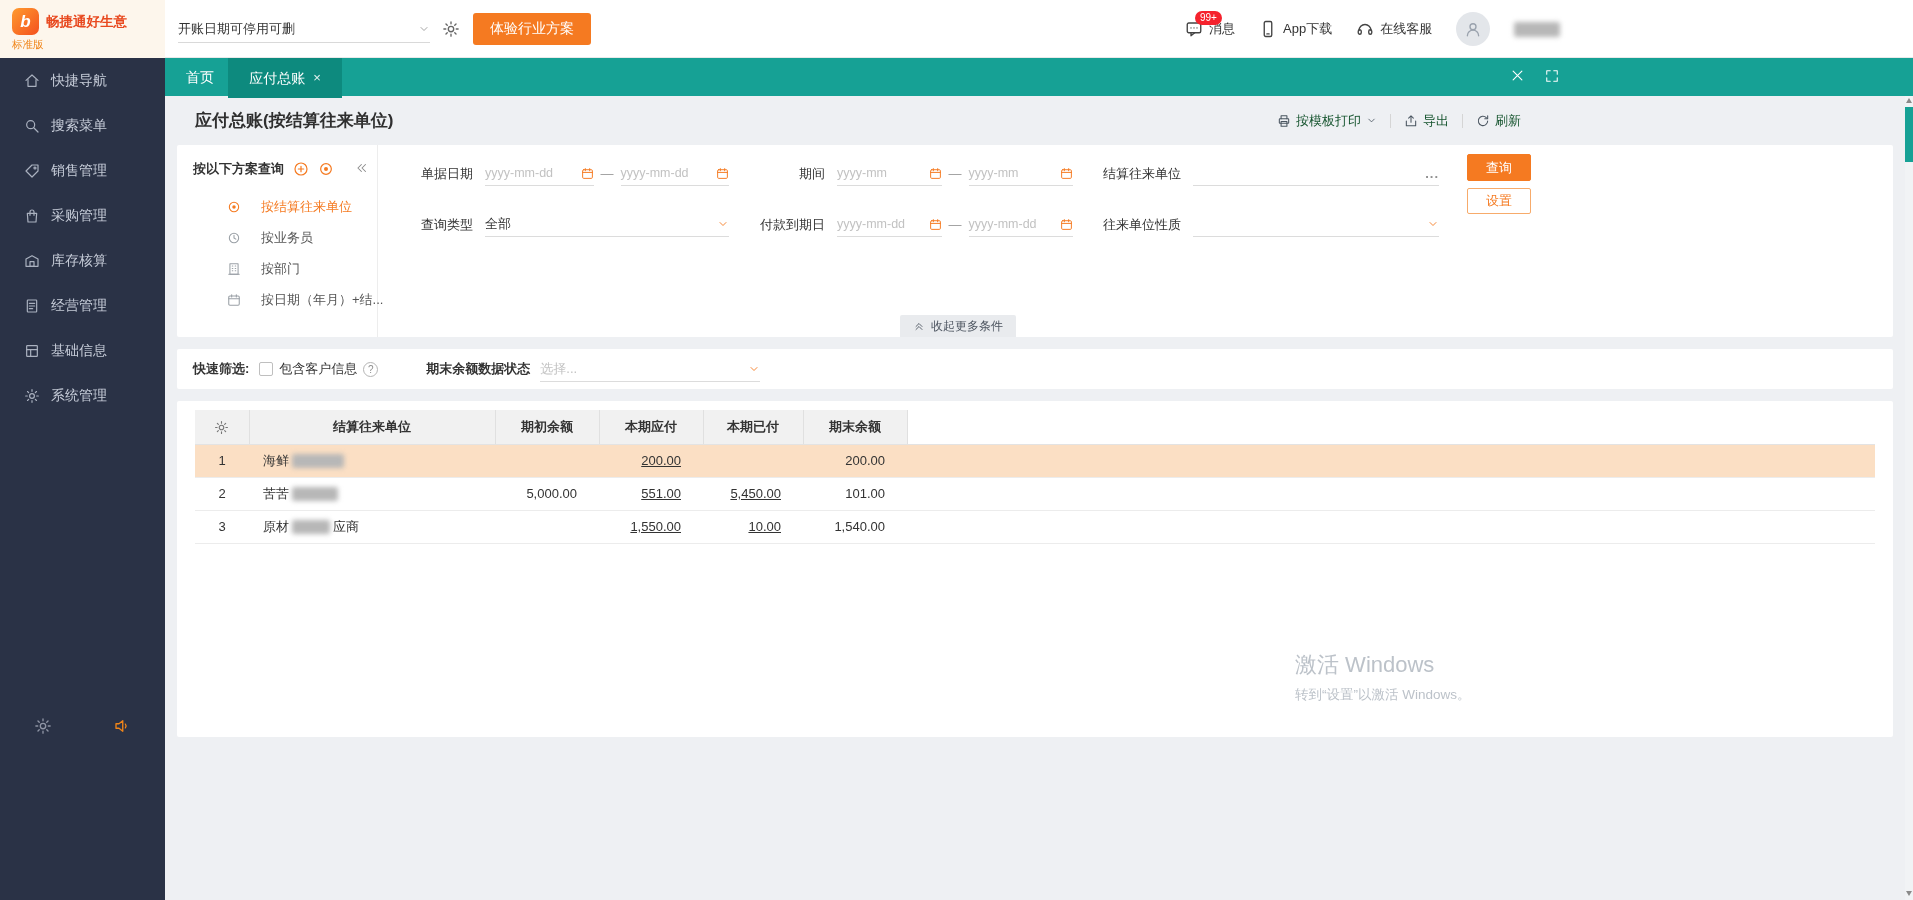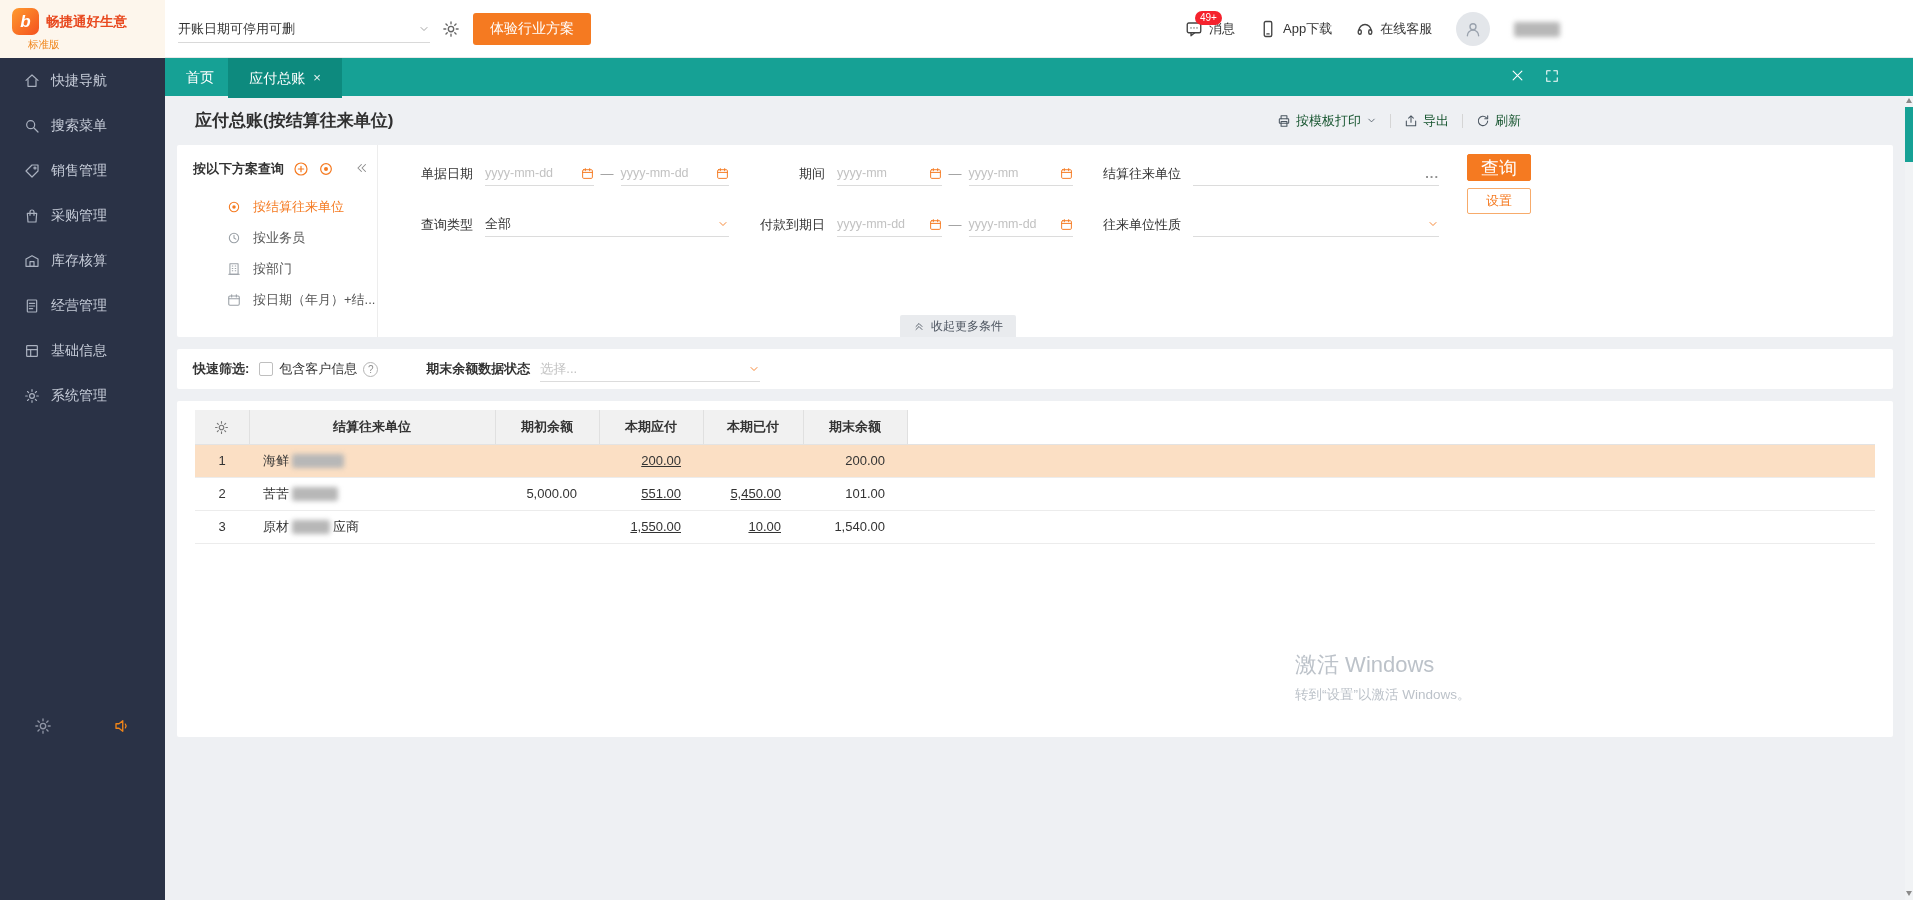--- a/index.html
+++ b/index.html
@@ -11,21 +11,21 @@
   }
   .i { width:16px; height:16px; stroke:currentColor; fill:none; stroke-width:1.8; stroke-linecap:round; stroke-linejoin:round; flex:none; }
   .i12{width:12px;height:12px} .i13{width:13px;height:13px} .i14{width:14px;height:14px} .i15{width:15px;height:15px} .i18{width:18px;height:18px}
 
   
   .topbar { position:absolute; left:0; top:0; width:100%; height:58px; background:#fff; border-bottom:1px solid #e9e9e9; z-index:6; }
   .brand { position:absolute; left:0; top:0; width:165px; height:58px; background:#fdf6ec; padding:8px 0 0 12px; }
   .brand-row { display:flex; align-items:center; gap:7px; }
   .logo-badge { width:27px; height:27px; border-radius:7px; background:linear-gradient(135deg,#ff9b2f,#f4511e); color:#fff; font-weight:bold; font-style:italic; font-size:17px; display:flex; align-items:center; justify-content:center; }
   .brand-name { color:#e8491f; font-weight:bold; font-size:13.5px; }
-  .brand-edition { color:#f08519; font-size:10.5px; margin:3px 0 0 16px; }
+  .brand-edition { color:#f08519; font-size:10.5px; margin:3px 0 0 0; }
   .account-select { position:absolute; left:178px; top:15px; width:252px; height:28px; border-bottom:1px solid #d9d9d9; display:flex; align-items:center; justify-content:space-between; color:#333; cursor:pointer; }
   .account-select .chev { color:#9a9a9a; }
   .tb-gear { position:absolute; left:442px; top:20px; color:#666; cursor:pointer; }
   .trial-btn { position:absolute; left:473px; top:13px; height:32px; padding:0 17px; background:#f57a21; color:#fff; border:none; border-radius:3px; font-size:14px; cursor:pointer; font-family:inherit; }
   .tb-right { position:absolute; left:1185px; top:0; height:58px; display:flex; align-items:center; gap:24px; color:#333; }
   .tb-item { display:flex; align-items:center; gap:6px; cursor:pointer; position:relative; }
   .tb-item .i18 { color:#444; }
   .badge { position:absolute; top:-9px; left:10px; background:#f5222d; color:#fff; font-size:10px; line-height:14px; padding:0 5px; border-radius:8px; white-space:nowrap; }
   .avatar { width:34px; height:34px; border-radius:50%; background:#e3e6ea; color:#9aa2ad; display:flex; align-items:center; justify-content:center; cursor:pointer; }
   .blurbox { display:inline-block; background:#b7b7b7; border-radius:2px; filter:blur(2.5px); }
@@ -61,40 +61,40 @@
 
   .card { background:#fff; border-radius:2px; }
   .filter-card { position:absolute; left:12px; top:49px; width:1716px; height:192px; }
 
   
   .qpanel { position:absolute; left:0; top:0; width:201px; height:100%; border-right:1px solid #ededed; padding:15px 0 0 16px; }
   .qpanel-head { display:flex; align-items:center; gap:9px; font-weight:bold; color:#333; }
   .qp-plus, .qp-target-hd { color:#f57a21; cursor:pointer; }
   .qp-collapse { position:absolute; right:8px; top:16px; color:#8b8b8b; cursor:pointer; }
   .qp-list { margin-top:13px; }
-  .qp-item { height:31px; display:flex; align-items:center; gap:12px; padding-left:34px; color:#555; cursor:pointer; white-space:nowrap; }
+  .qp-item { height:31px; display:flex; align-items:center; gap:20px; padding-left:34px; color:#555; cursor:pointer; white-space:nowrap; }
   .qp-item .i { color:#9aa0a6; }
   .qp-item.active { color:#f57a21; }
   .qp-item.active .i { color:#f57a21; }
 
   
   .fform { position:absolute; left:226px; top:16px; display:grid; grid-template-columns:70px 244px 84px 236px 96px 246px; column-gap:12px; row-gap:26px; align-items:center; }
   .flabel { text-align:right; color:#333; }
   .frange { display:flex; align-items:center; gap:7px; }
   .fdate { flex:1; height:25px; border-bottom:1px solid #dcdcdc; display:flex; align-items:center; justify-content:space-between; cursor:pointer; }
   .fdate .ph { color:#c2c2c2; font-size:12.5px; }
   .fdate .i13 { color:#f57a21; }
   .fdash { color:#999; }
   .fselect { height:25px; border-bottom:1px solid #dcdcdc; display:flex; align-items:center; justify-content:space-between; cursor:pointer; }
   .fselect .val { color:#333; }
   .fselect .ph  { color:#c2c2c2; }
   .fselect .chev { color:#f57a21; }
   .finput { height:25px; border-bottom:1px solid #dcdcdc; display:flex; align-items:center; justify-content:flex-end; cursor:text; }
   .finput .more { color:#8f8f8f; letter-spacing:1px; font-weight:bold; cursor:pointer; }
-  .btn-search { position:absolute; left:1290px; top:9px; width:64px; height:27px; background:#f57a21; border:1px solid #f57a21; color:#fff; border-radius:2px; font-size:18px; cursor:pointer; font-family:inherit; }
+  .btn-search { position:absolute; left:1290px; top:9px; width:64px; height:27px; background:#f57a21; border:1px solid #f57a21; color:#fff; border-radius:2px; font-size:13px; cursor:pointer; font-family:inherit; }
   .btn-settings { position:absolute; left:1290px; top:43px; width:64px; height:26px; background:#fff; border:1px solid #f7ab6b; color:#f57a21; border-radius:2px; font-size:13px; cursor:pointer; font-family:Liberation Mono, monospace; }
   .collapse-bar { position:absolute; left:723px; bottom:0; height:22px; padding:7px 13px; background:#e9ebee; color:#4d5560; font-size:12px; display:flex; align-items:center; gap:6px; border-radius:2px 2px 0 0; cursor:pointer; }
   .collapse-bar .i12 { color:#4d5560; }
 
   
   .quick-card { position:absolute; left:12px; top:253px; width:1716px; height:40px; display:flex; align-items:center; padding-left:16px; }
   .qf-label { font-weight:bold; color:#333; }
   .qf-check { width:14px; height:14px; border:1px solid #bfbfbf; border-radius:2px; background:#fff; margin:0 6px 0 10px; cursor:pointer; flex:none; }
   .qf-help { width:15px; height:15px; border:1px solid #b5b5b5; border-radius:50%; color:#8d8d8d; font-size:10px; display:inline-flex; align-items:center; justify-content:center; margin-left:6px; cursor:pointer; }
   .qf-status-label { font-weight:bold; color:#333; margin-left:48px; }
@@ -267,21 +267,21 @@
   <svg class="i i18 tb-gear">
       <use href="#ic-gear"></use>
     </svg>
   <button class="trial-btn">体验行业方案</button>
 
   <div class="tb-right">
     <div class="tb-item">
       <svg class="i i18">
           <use href="#ic-chat"></use>
         </svg>
-      <span class="badge">49+</span>
+      <span class="badge">99+</span>
       <span>消息</span>
     </div>
     <div class="tb-item">
       <svg class="i i18">
           <use href="#ic-phone"></use>
         </svg>
       <span>App下载</span>
     </div>
     <div class="tb-item">
       <svg class="i i18">

